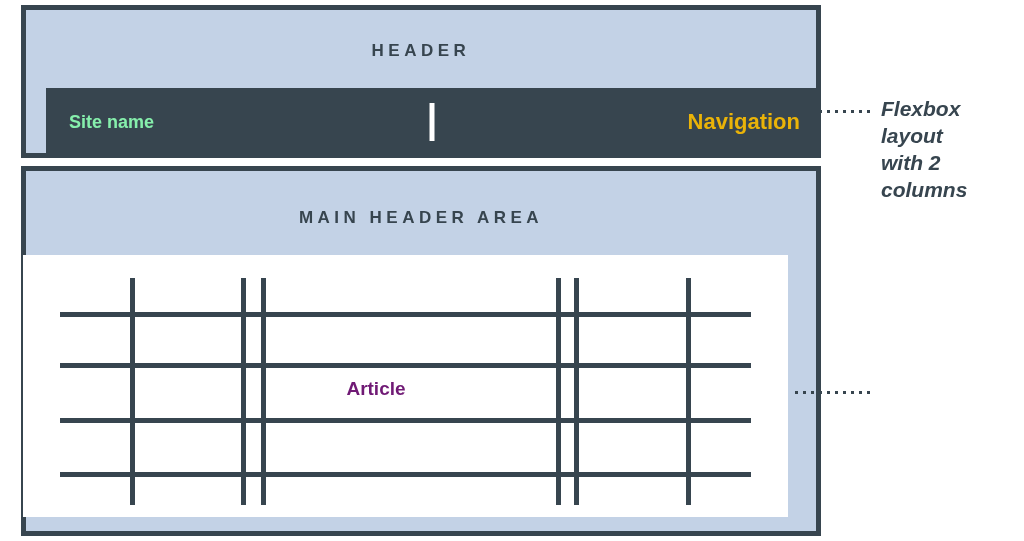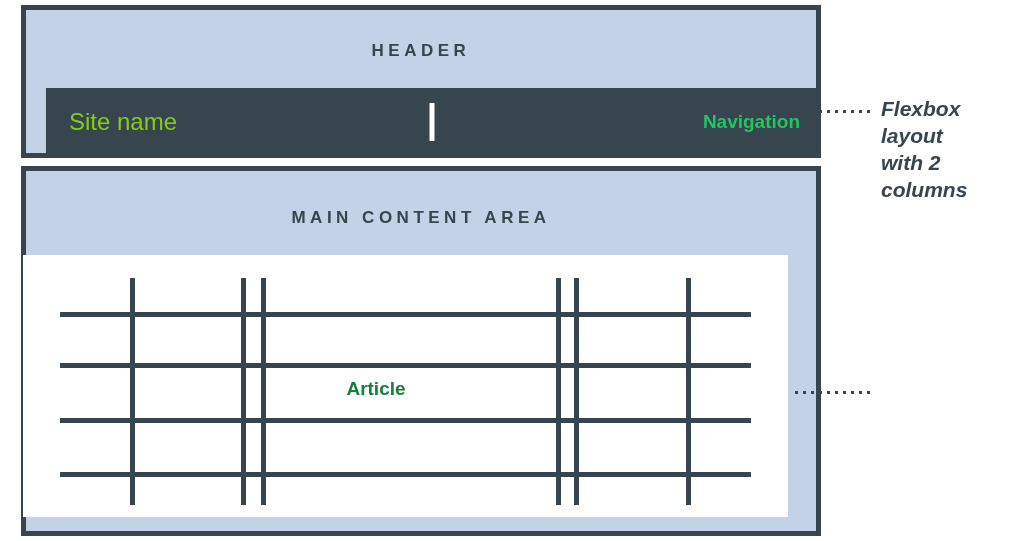--- a/index.html
+++ b/index.html
@@ -64,32 +64,32 @@
     width: 771px;
     height: 68px;
     background: #37454f;
     box-sizing: border-box;
   }
   #site-name {
     position: absolute;
     left: 23px;
     top: 50%;
     transform: translateY(-50%);
-    color: #84cc16;
-    font-size: 24px;
-    font-weight: normal;
+    color: #86efac;
+    font-size: 18px;
+    font-weight: bold;
     white-space: nowrap;
   }
   #navigation-label {
     position: absolute;
     right: 17px;
     top: 50%;
     transform: translateY(-50%);
-    color: #22c55e;
-    font-size: 19px;
+    color: #eab308;
+    font-size: 22px;
     font-weight: bold;
     white-space: nowrap;
   }
   #nav-divider {
     position: absolute;
     left: 50%;
     top: 50%;
     transform: translate(-50%, -50%);
     width: 5px;
     height: 38px;
@@ -118,21 +118,21 @@
     background: #37454f;
   }
 
   #article-label {
     position: absolute;
     left: 274px;
     top: 118px;
     width: 158px;
     height: 32px;
     background: #ffffff;
-    color: #15803d;
+    color: #701a75;
     font-size: 19px;
     font-weight: bold;
     text-align: center;
     line-height: 32px;
     z-index: 5;
   }
 
   
   .annotation {
     position: absolute;
@@ -167,21 +167,21 @@
     <div class="section-title" id="header-title">HEADER</div>
 
     <div id="navbar">
       <div id="site-name">Site name</div>
       <div id="nav-divider"></div>
       <div id="navigation-label">Navigation</div>
     </div>
   </div>
 
   <div class="block" id="main-block">
-    <div class="section-title" id="main-title" style="top:37px;">MAIN CONTENT AREA</div>
+    <div class="section-title" id="main-title" style="top:37px;">MAIN HEADER AREA</div>
   </div>
 
   <div id="article-panel">
 
     <div class="hline" style="left:37px;  top:57px;  width:691px;"></div>
     <div class="hline" style="left:37px;  top:108px; width:691px;"></div>
     <div class="hline" style="left:37px;  top:163px; width:691px;"></div>
     <div class="hline" style="left:37px;  top:217px; width:691px;"></div>
 
     <div class="vline" style="left:107px; top:23px; height:227px;"></div>

